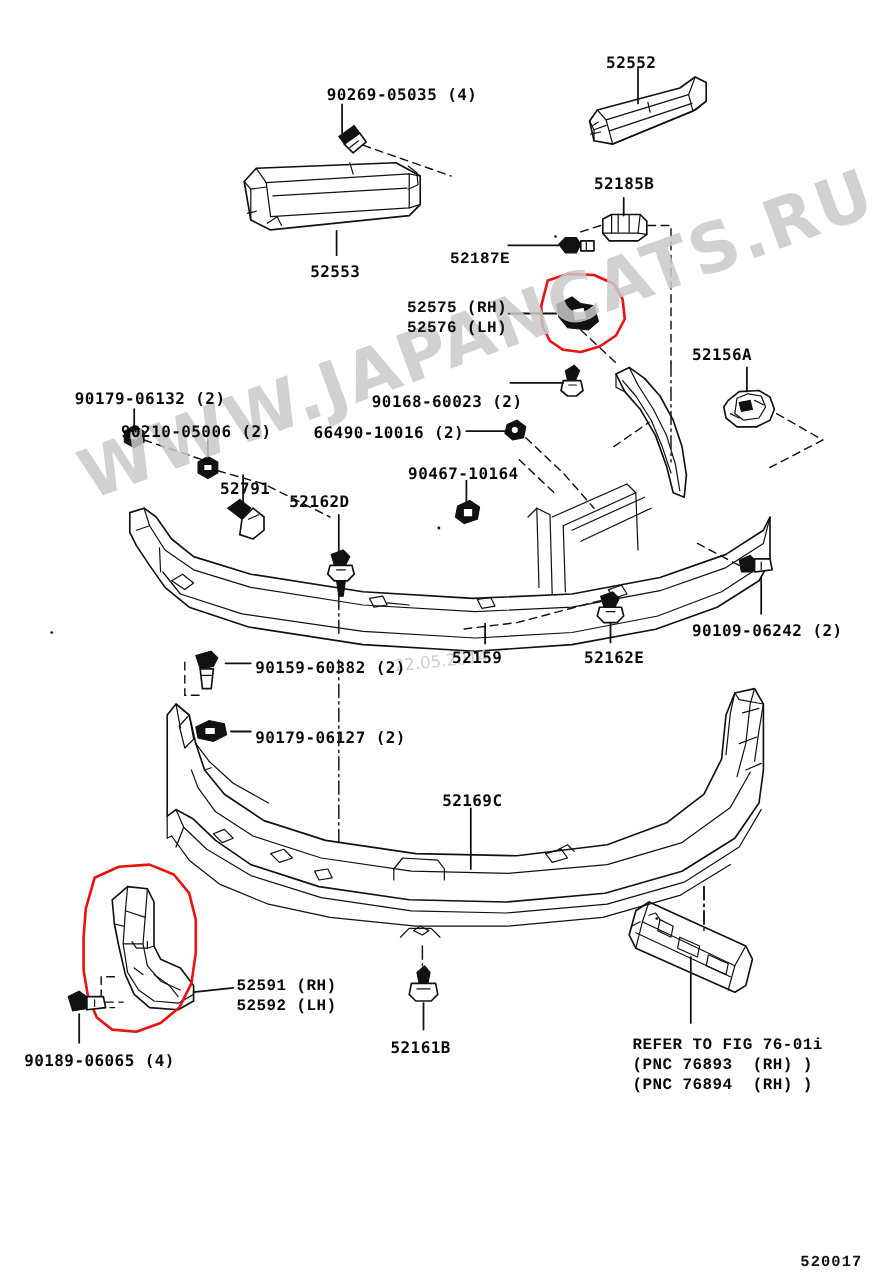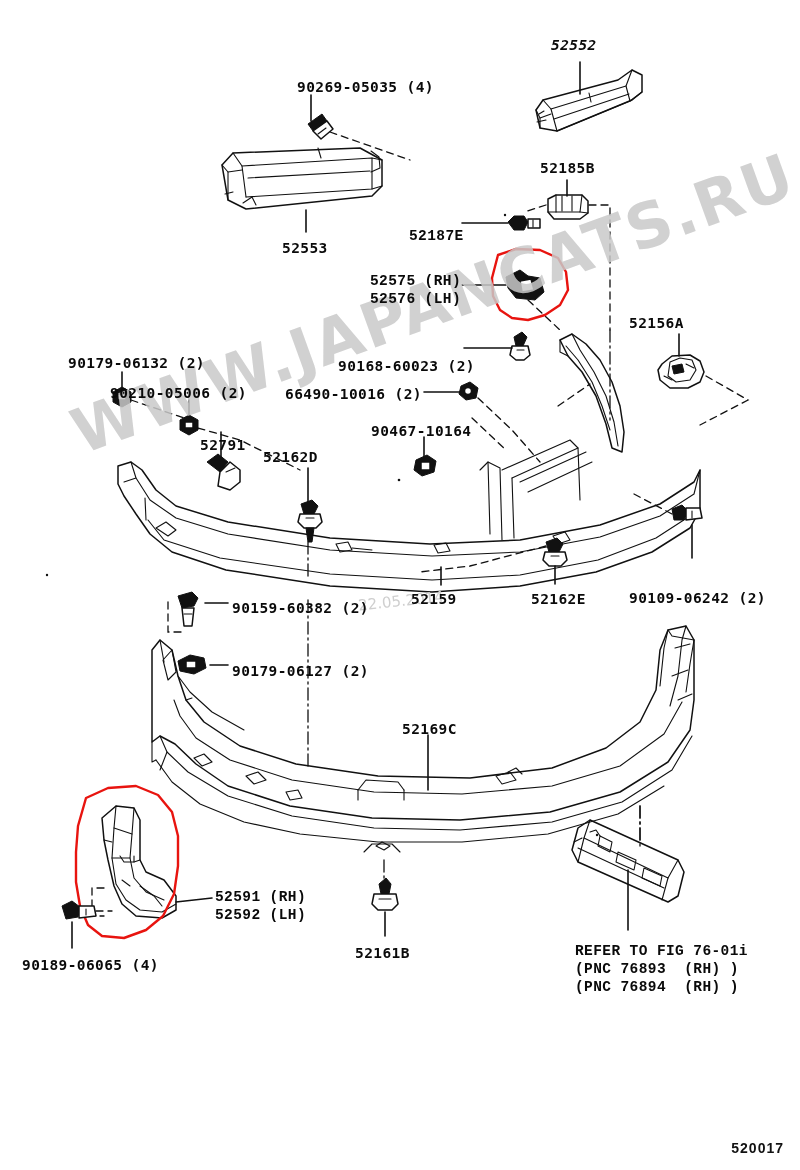--- a/index.html
+++ b/index.html
@@ -18,21 +18,21 @@
     font-weight:bold;
     color:#0a0a0a;
     letter-spacing:0.4px;
     white-space:pre;
     line-height:17px;
   }
   .lbl.two{line-height:18px;font-family:Liberation Mono, monospace;}
   .figno{
     position:absolute;
     right:16px;bottom:14px;
-    font-family:Liberation Sans, sans-serif;
+    font-family:Liberation Mono, monospace;
     font-size:14px;font-weight:bold;color:#111;letter-spacing:1px;
   }
   .wm{
     position:absolute;
     left:62px; top:400px;
     font-family:"DejaVu Sans","Liberation Sans",sans-serif;
     font-size:62px;
     font-weight:bold;
     color:#c9c9c9;
     opacity:.85;
@@ -366,35 +366,35 @@
     <circle cx="505" cy="215" r="1.2" fill="#111"></circle>
     <circle cx="399" cy="480" r="1.3" fill="#111"></circle>
     <circle cx="597" cy="835" r="1.2" fill="#111"></circle>
   </svg>
 
   <div class="wm">WWW.JAPANCATS.RU</div>
   <div class="datestamp">22.05.2014</div>
 
   <div id="label-layer">
       <div class="lbl" style="left: 265px; top: 79px; margin-left: 32px;">90269-05035 (4)</div>
-      <div class="lbl" style="left: 551px; top: 37px; font-style: italic;">52552</div>
+      <div class="lbl" style="left: 551px; top: 50px;">52552</div>
       <div class="lbl" style="left: 282px; top: 240px;">52553</div>
       <div class="lbl" style="left: 540px; top: 160px;">52185B</div>
       <div class="lbl" style="left: 409px; top: 228px; font-family: Liberation Mono, monospace;">52187E</div>
       <div class="lbl two" style="left: 370px; top: 272px;">52575 (RH)
 52576 (LH)</div>
       <div class="lbl" style="left: 629px; top: 315px;">52156A</div>
       <div class="lbl" style="left: 338px; top: 342px; margin-top: 16px;">90168-60023 (2)</div>
       <div class="lbl" style="left: 68px; top: 355px;">90179-06132 (2)</div>
       <div class="lbl" style="left: 110px; top: 385px;">90210-05006 (2)</div>
       <div class="lbl" style="left: 285px; top: 386px;">66490-10016 (2)</div>
       <div class="lbl" style="left: 200px; top: 414px; margin-top: 23px;">52791</div>
       <div class="lbl" style="left: 371px; top: 423px;">90467-10164</div>
       <div class="lbl" style="left: 263px; top: 449px;">52162D</div>
-      <div class="lbl" style="left: 629px; top: 566px; margin-top: 24px;">90109-06242 (2)</div>
+      <div class="lbl" style="left: 629px; top: 566px;">90109-06242 (2)</div>
       <div class="lbl" style="left: 411px; top: 591px;">52159</div>
       <div class="lbl" style="left: 531px; top: 591px;">52162E</div>
       <div class="lbl" style="left: 232px; top: 600px;">90159-60382 (2)</div>
       <div class="lbl" style="left: 232px; top: 663px;">90179-06127 (2)</div>
       <div class="lbl" style="left: 402px; top: 721px;">52169C</div>
       <div class="lbl two" style="left: 215px; top: 888px;">52591 (RH)
 52592 (LH)</div>
       <div class="lbl" style="left: 355px; top: 945px;">52161B</div>
       <div class="lbl" style="left: 22px; top: 957px;">90189-06065 (4)</div>
       <div class="lbl two" style="left: 551px; top: 942px; margin-left: 24px;">REFER TO FIG 76-01i

